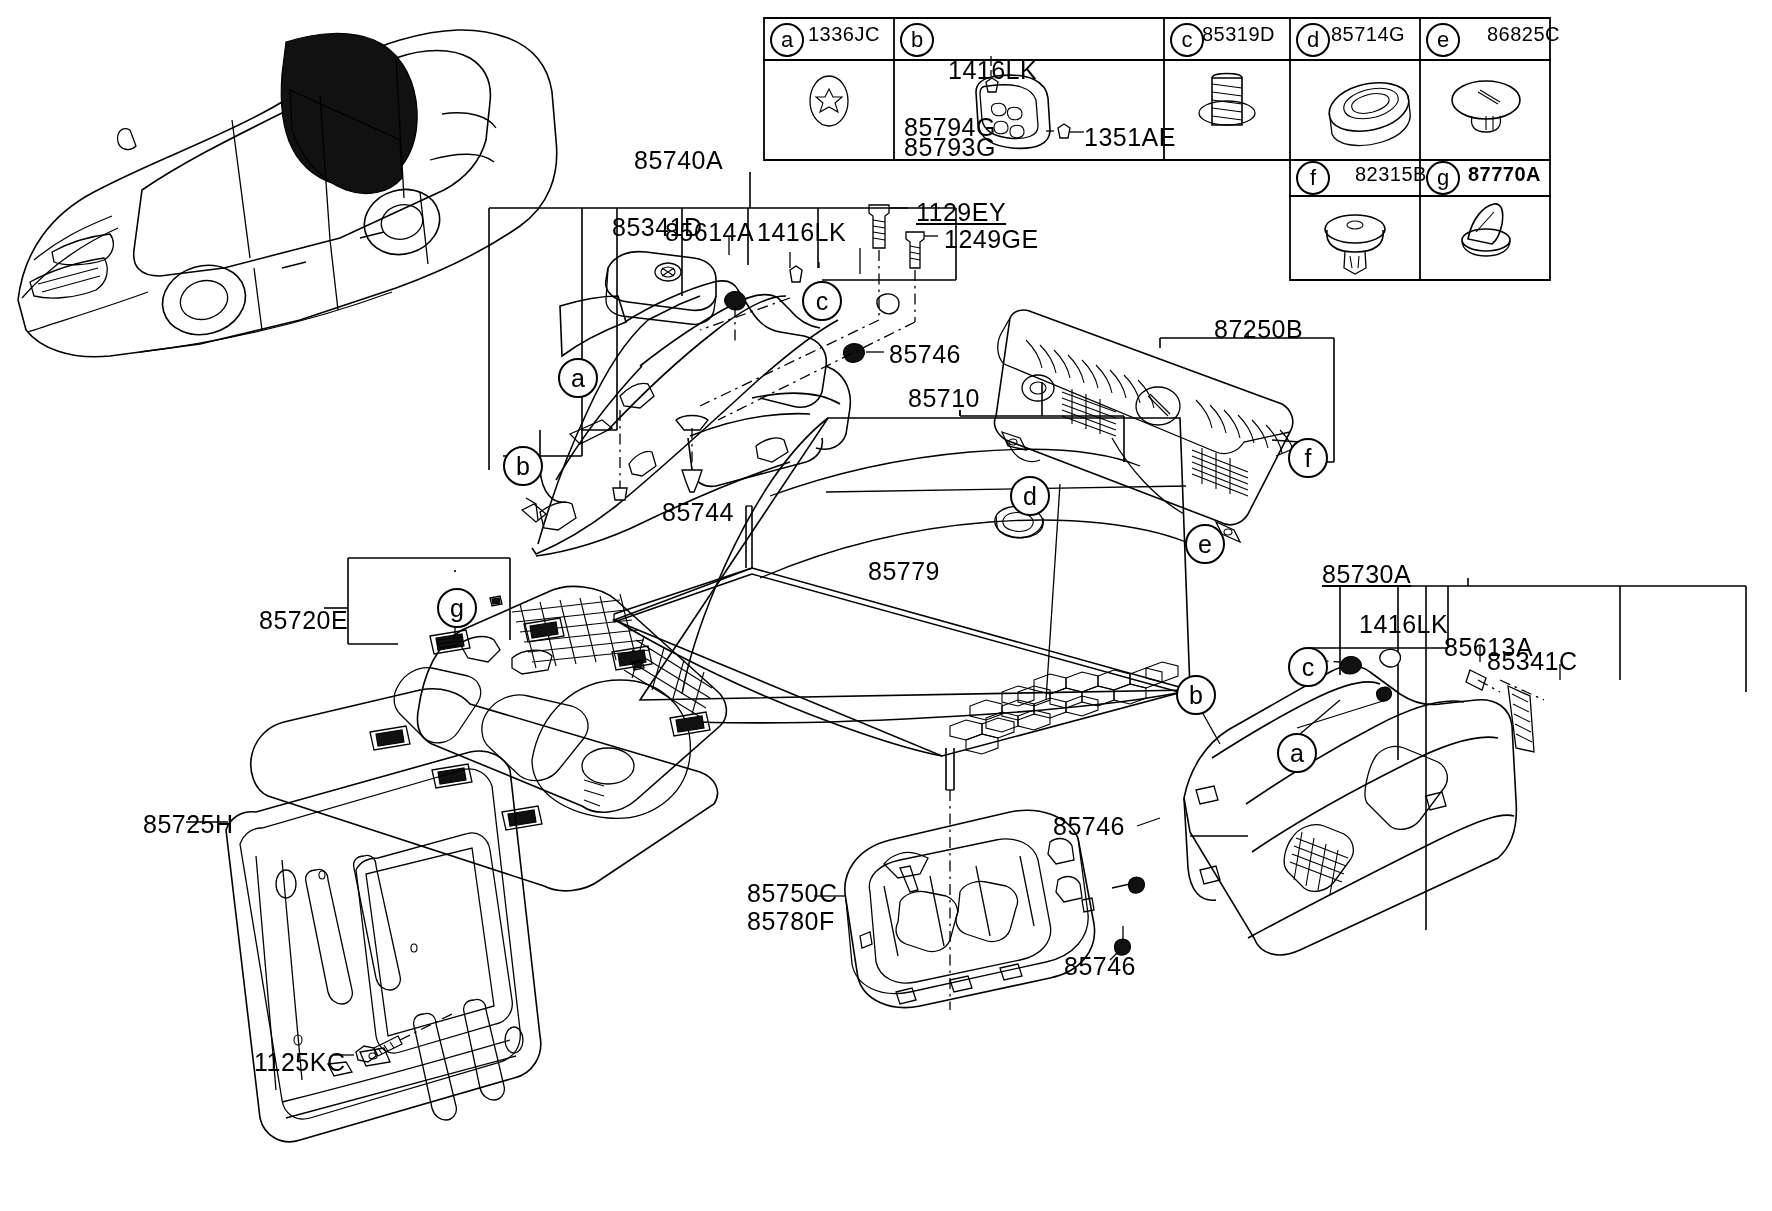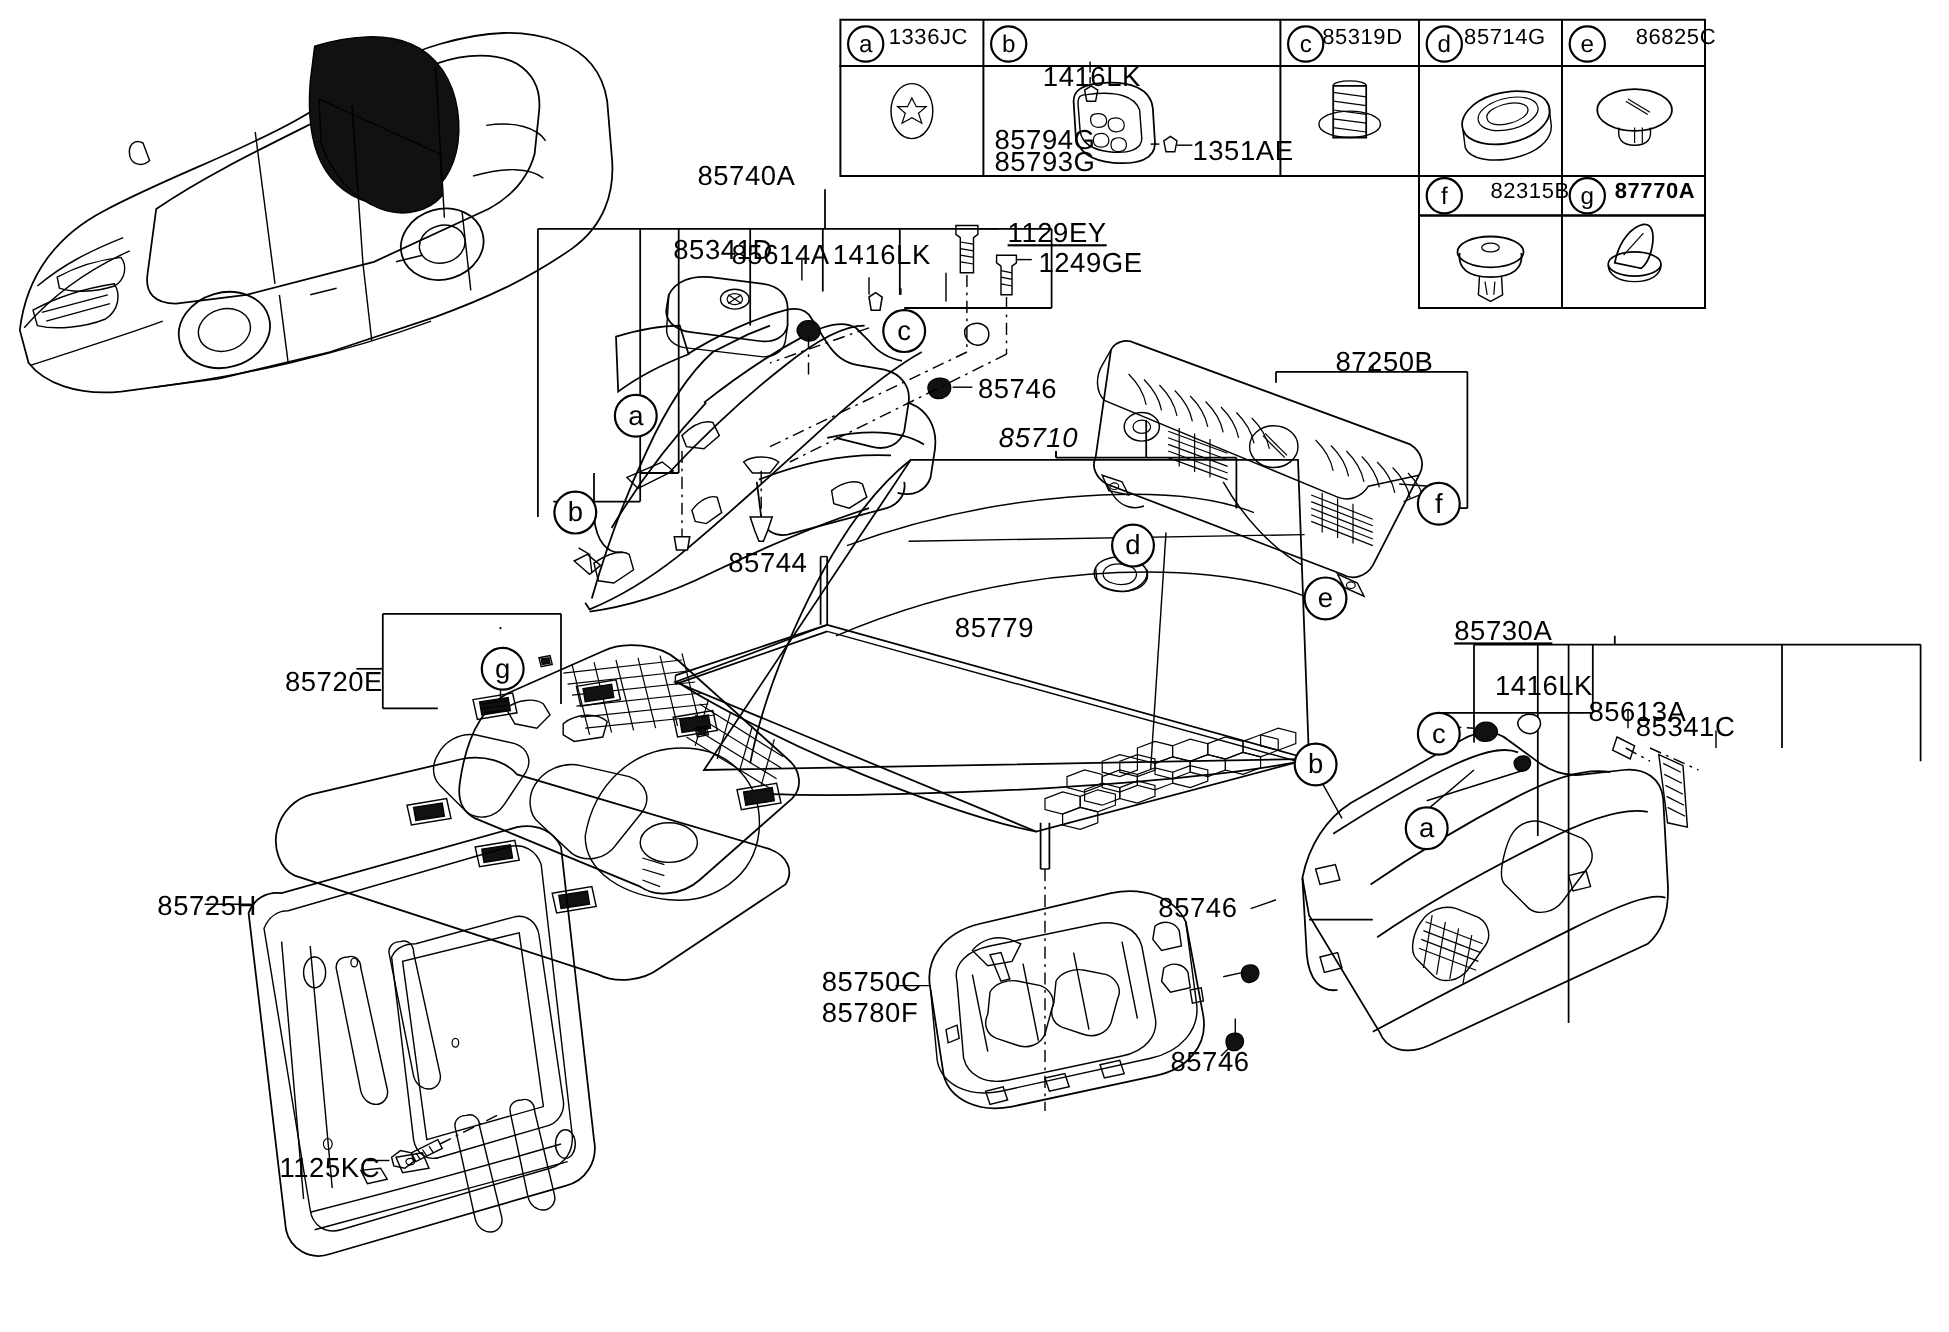--- a/index.html
+++ b/index.html
@@ -621,21 +621,21 @@
   <div class="lbl" style="left:1084px; top:124px;">1351AE</div>
 
   <div class="lbl" style="left:634px; top:147px;">85740A</div>
   <div class="lbl" style="left:612px; top:214px;">85341D</div>
   <div class="lbl" style="left:665px; top:219px;">85614A</div>
   <div class="lbl" style="left:757px; top:219px;">1416LK</div>
   <div class="lbl" style="left:916px; top:199px;text-decoration:underline;">1129EY</div>
   <div class="lbl" style="left:944px; top:226px;">1249GE</div>
   <div class="lbl" style="left:889px; top:341px;">85746</div>
   <div class="lbl" style="left:662px; top:499px;">85744</div>
-  <div class="lbl" style="left:908px; top:385px;font-style:italic;">85710</div>
+  <div class="lbl" style="left:908px; top:385px;">85710</div>
   <div class="lbl" style="left:868px; top:558px;">85779</div>
   <div class="lbl" style="left:1214px; top:316px;">87250B</div>
   <div class="lbl" style="left:259px; top:607px;">85720E</div>
   <div class="lbl" style="left:143px; top:811px;">85725H</div>
   <div class="lbl" style="left:254px; top:1049px;">1125KC</div>
   <div class="lbl" style="left:747px; top:880px;">85750C</div>
   <div class="lbl" style="left:747px; top:908px;">85780F</div>
   <div class="lbl" style="left:1053px; top:813px;">85746</div>
   <div class="lbl" style="left:1064px; top:953px;">85746</div>
   <div class="lbl" style="left:1322px; top:561px;text-decoration:underline;">85730A</div>

